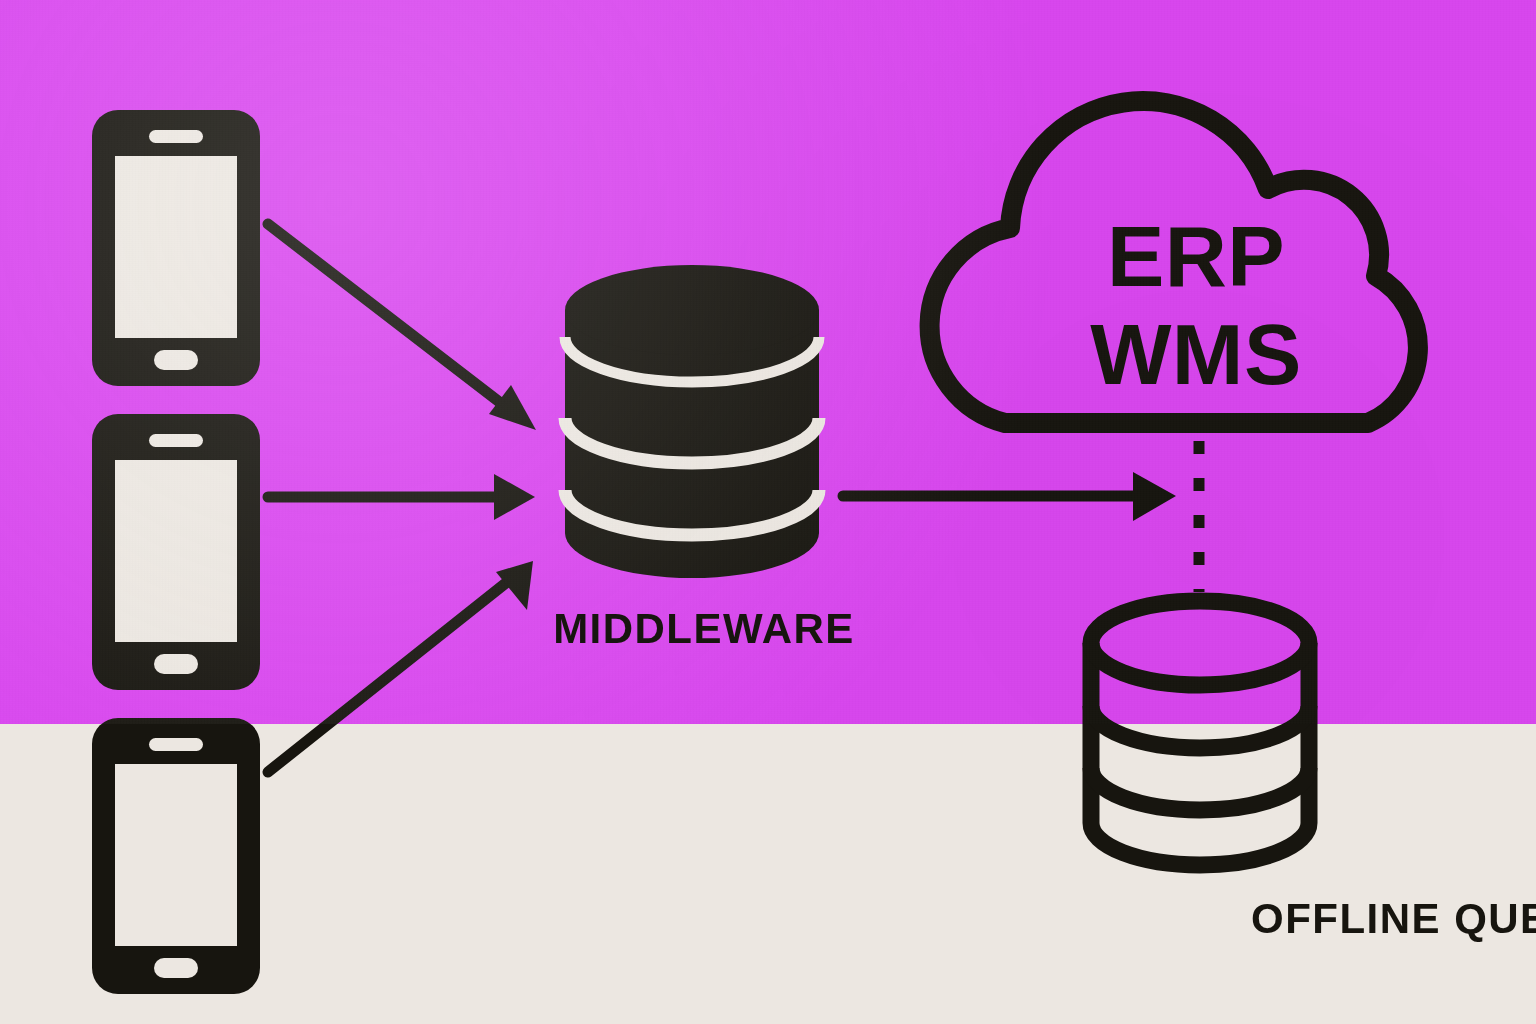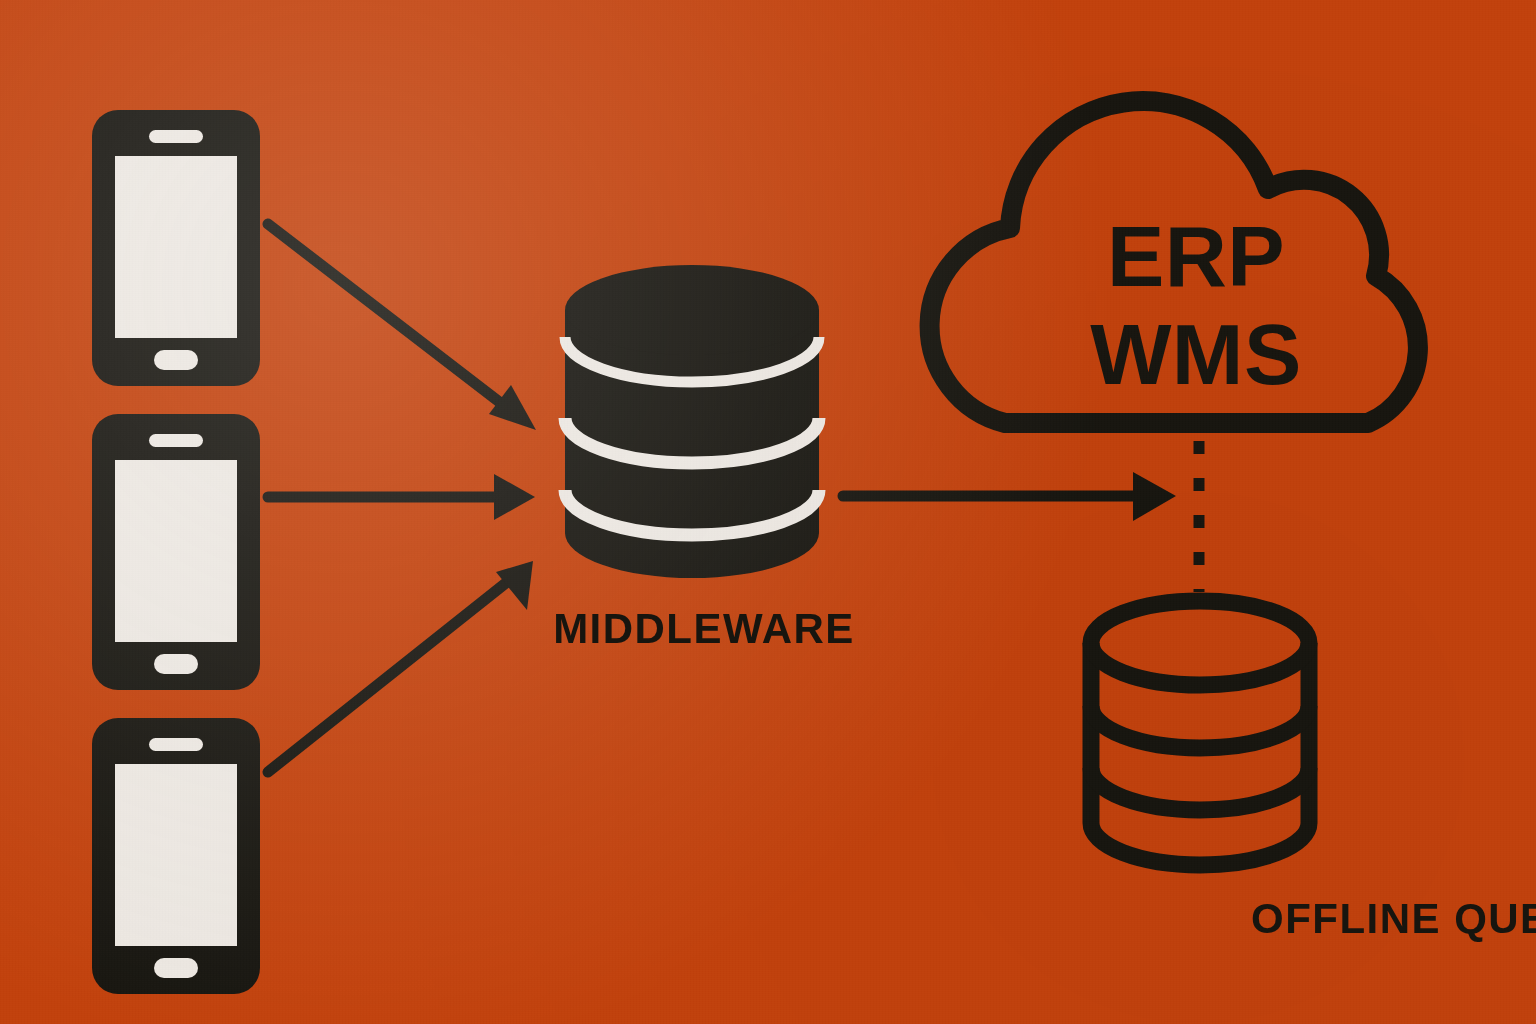--- a/index.html
+++ b/index.html
@@ -10,22 +10,22 @@
   body {
     width: 1536px;
     height: 1024px;
     background: #ece7e1;
     font-family: "Liberation Sans", sans-serif;
     overflow: hidden;
   }
   #diagram-root {
     position: relative;
     width: 1536px;
-    height: 1024px;
-    background: #c2410c;
+    height: 724px;
+    background: #d946ef;
   }
   
   #paper-grain {
     position: absolute;
     inset: 0;
     pointer-events: none;
     opacity: .5;
     background-image:
       repeating-linear-gradient(0deg, rgba(0,0,0,.012) 0 1px, rgba(255,255,255,.012) 1px 2px),
       repeating-linear-gradient(90deg, rgba(0,0,0,.010) 0 1px, rgba(255,255,255,.010) 1px 3px),

